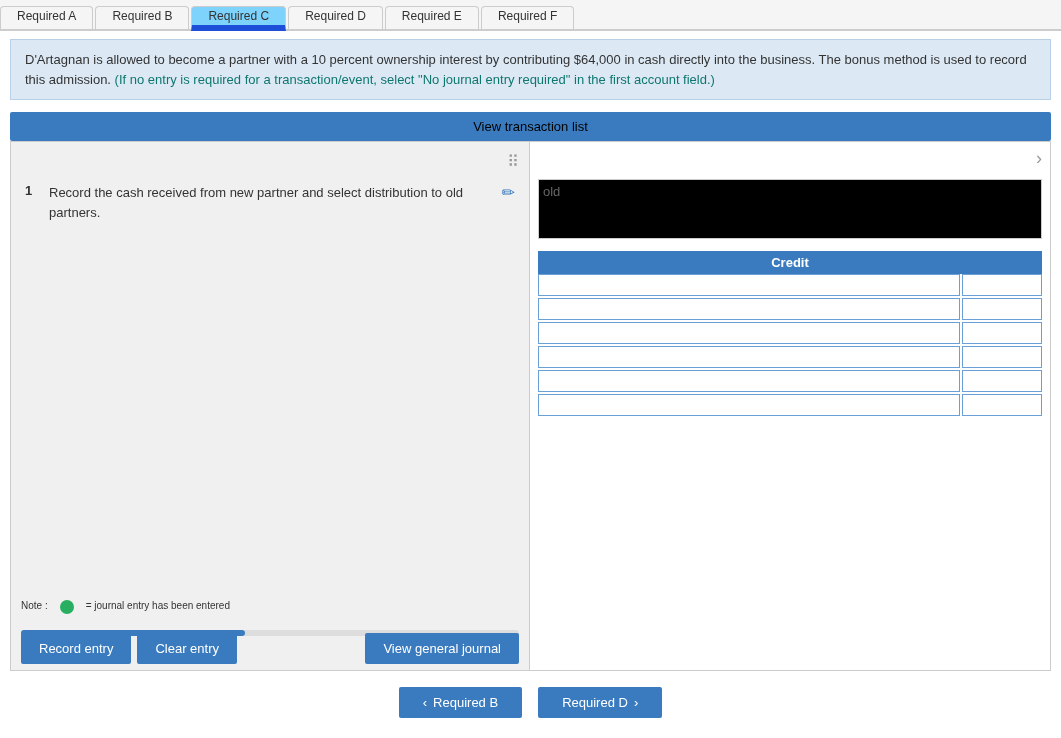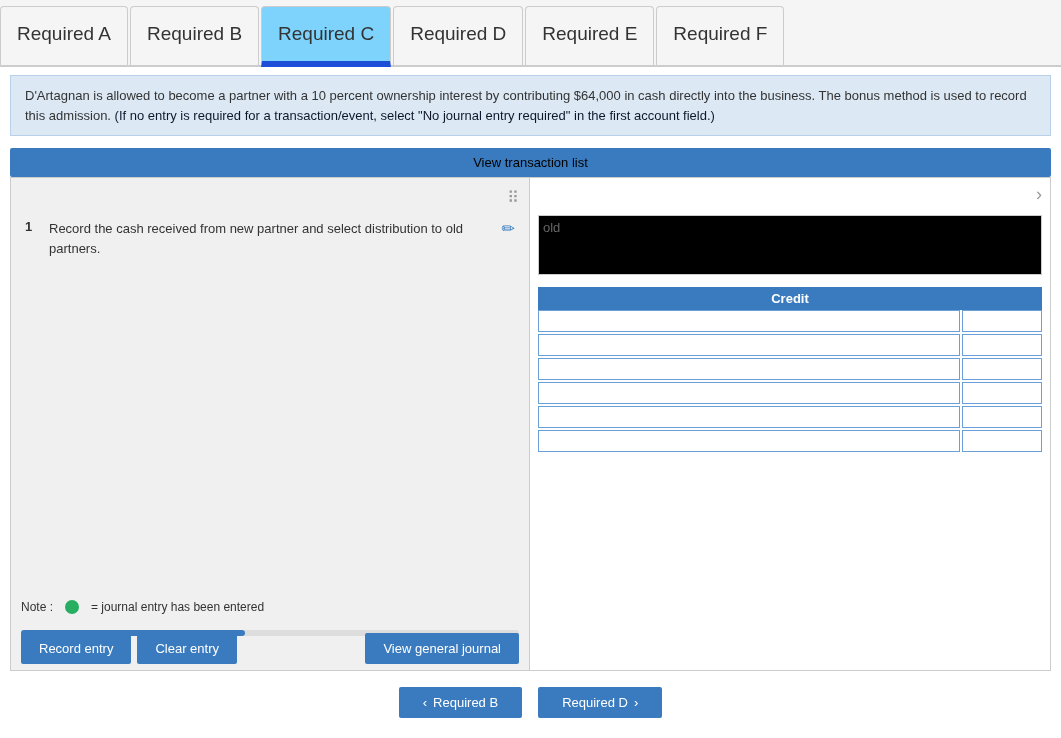--- a/index.html
+++ b/index.html
@@ -20,48 +20,48 @@
     }
 
     
     .tabs-bar {
       display: flex;
       border-bottom: 2px solid #ccc;
       background: #f5f5f5;
       padding-top: 6px;
     }
     .tab-item {
-      padding: 16px 16px;
+      padding: 2px 16px;
       border: 1px solid #ccc;
       border-bottom: none;
       background: #f5f5f5;
       cursor: pointer;
       margin-right: 2px;
       border-radius: 4px 4px 0 0;
-      font-size: 19px;
+      font-size: 12px;
       color: #333;
     }
     .tab-item.active {
       background: #7dd3fc;
       border-bottom: 6px solid #1d4ed8;
       margin-bottom: -2px;
       font-weight: normal;
     }
 
     
     .info-box {
       background: #dce9f5;
       border: 1px solid #b8d0e8;
       padding: 10px 14px;
       margin: 8px 10px;
       font-size: 13px;
       line-height: 1.5;
     }
     .info-box .red-text {
-      color: #0f172a;
+      color: #0f766e;
     }
 
     
     .view-transaction-btn {
       display: inline-block;
       background: #3a7bbf;
       color: #000000;
       padding: 7px 14px;
       border: none;
       cursor: pointer;
@@ -119,23 +119,23 @@
       font-size: 16px;
     }
 
     
     .note-area {
       position: absolute;
       bottom: 56px;
       left: 10px;
       right: 10px;
       display: flex;
-      align-items: center;
+      align-items: flex-start;
       gap: 12px;
-      font-size: 12px;
+      font-size: 10px;
     }
     .green-dot {
       width: 14px;
       height: 14px;
       background: #27ae60;
       border-radius: 50%;
       display: inline-block;
     }
 
     

